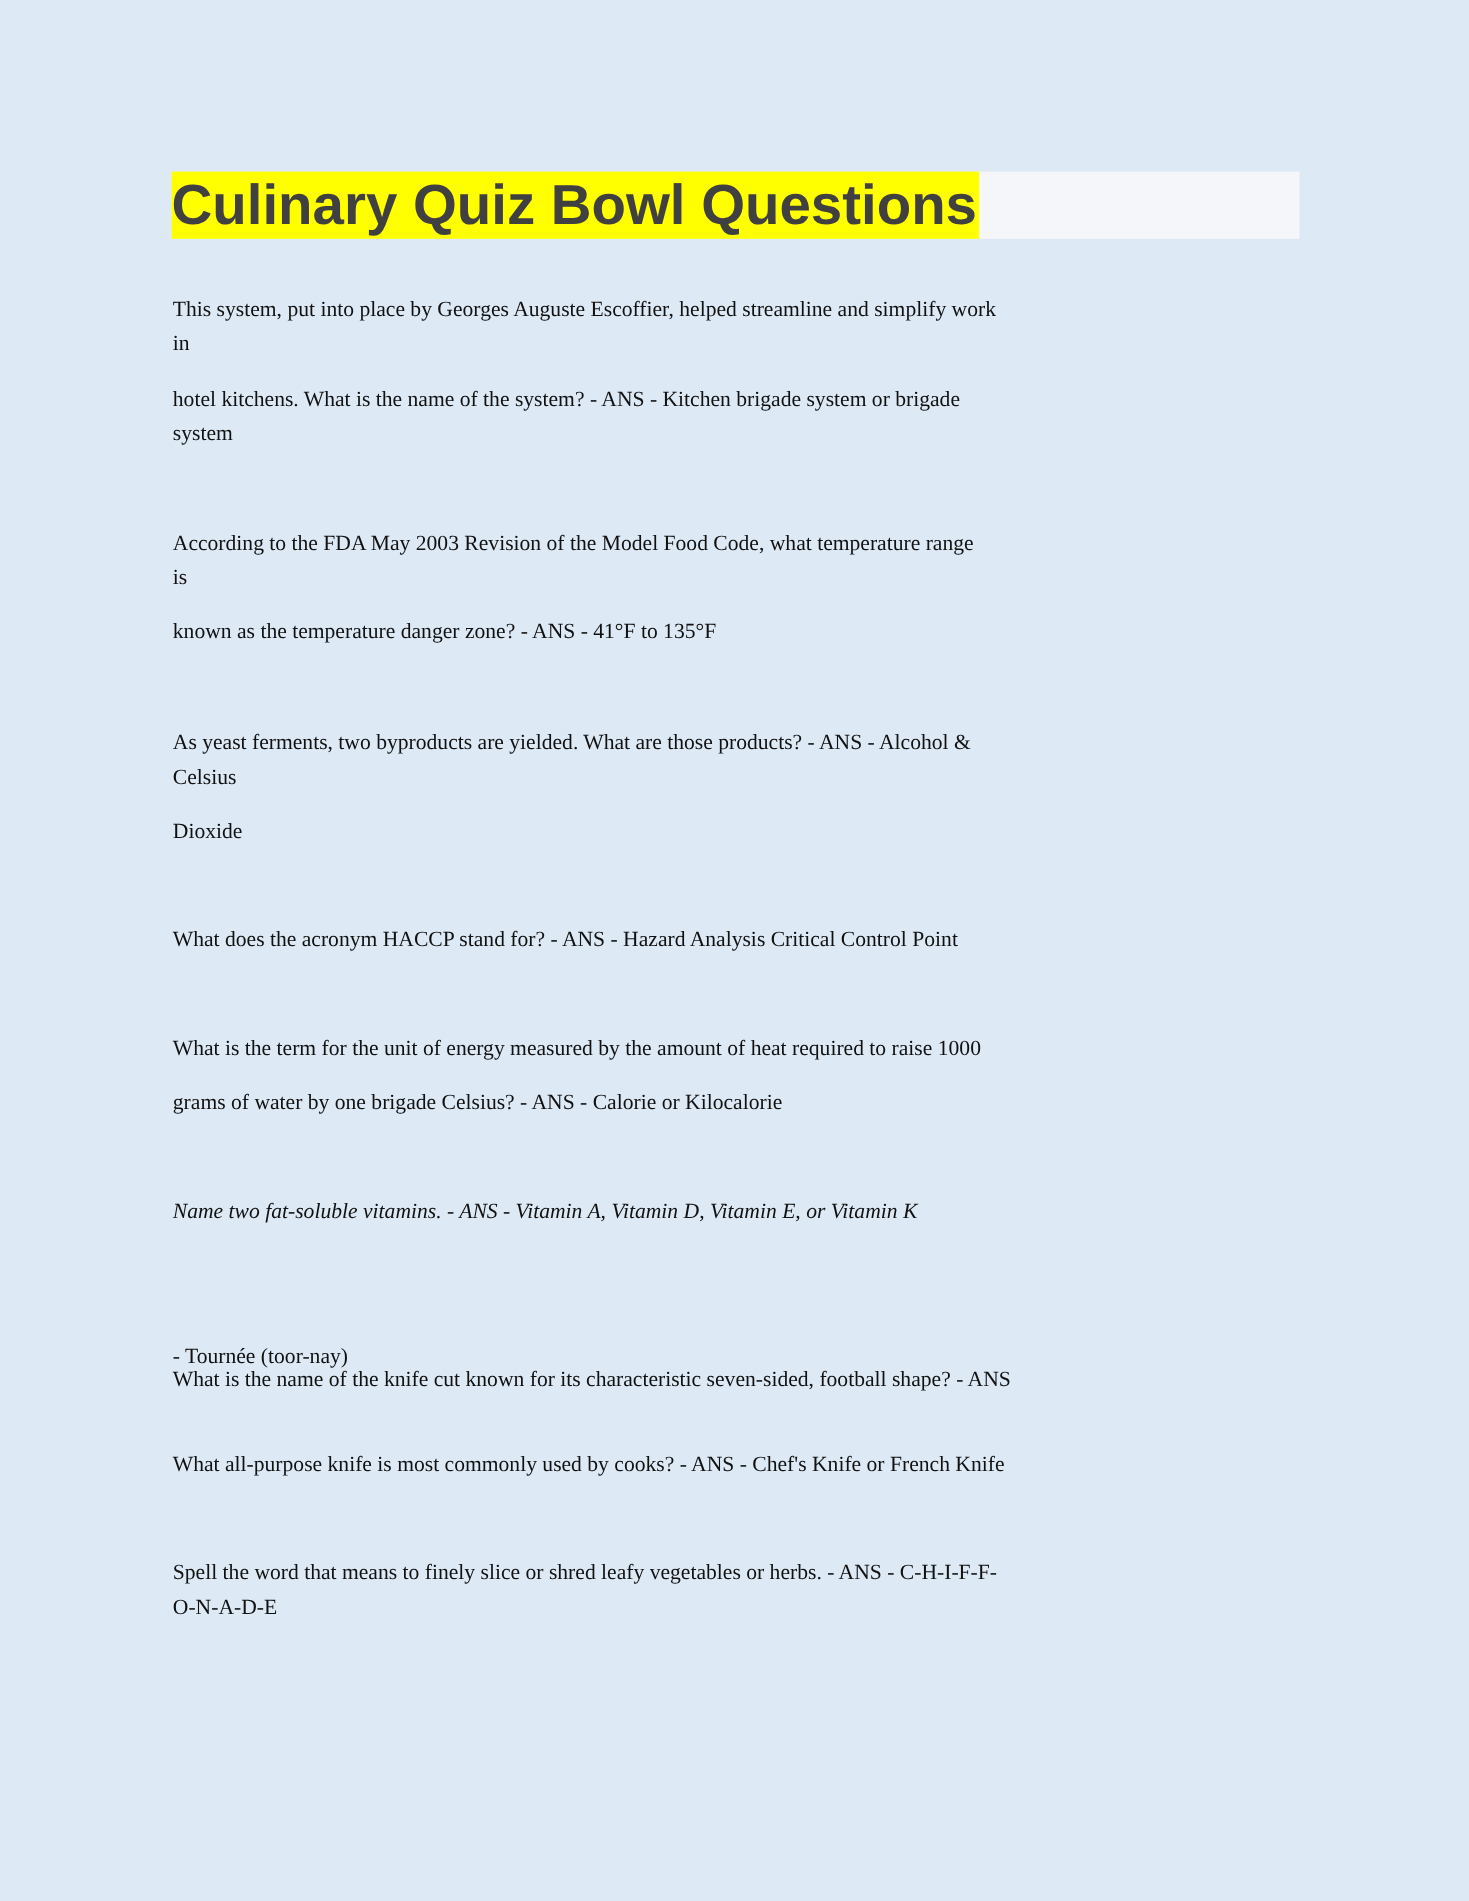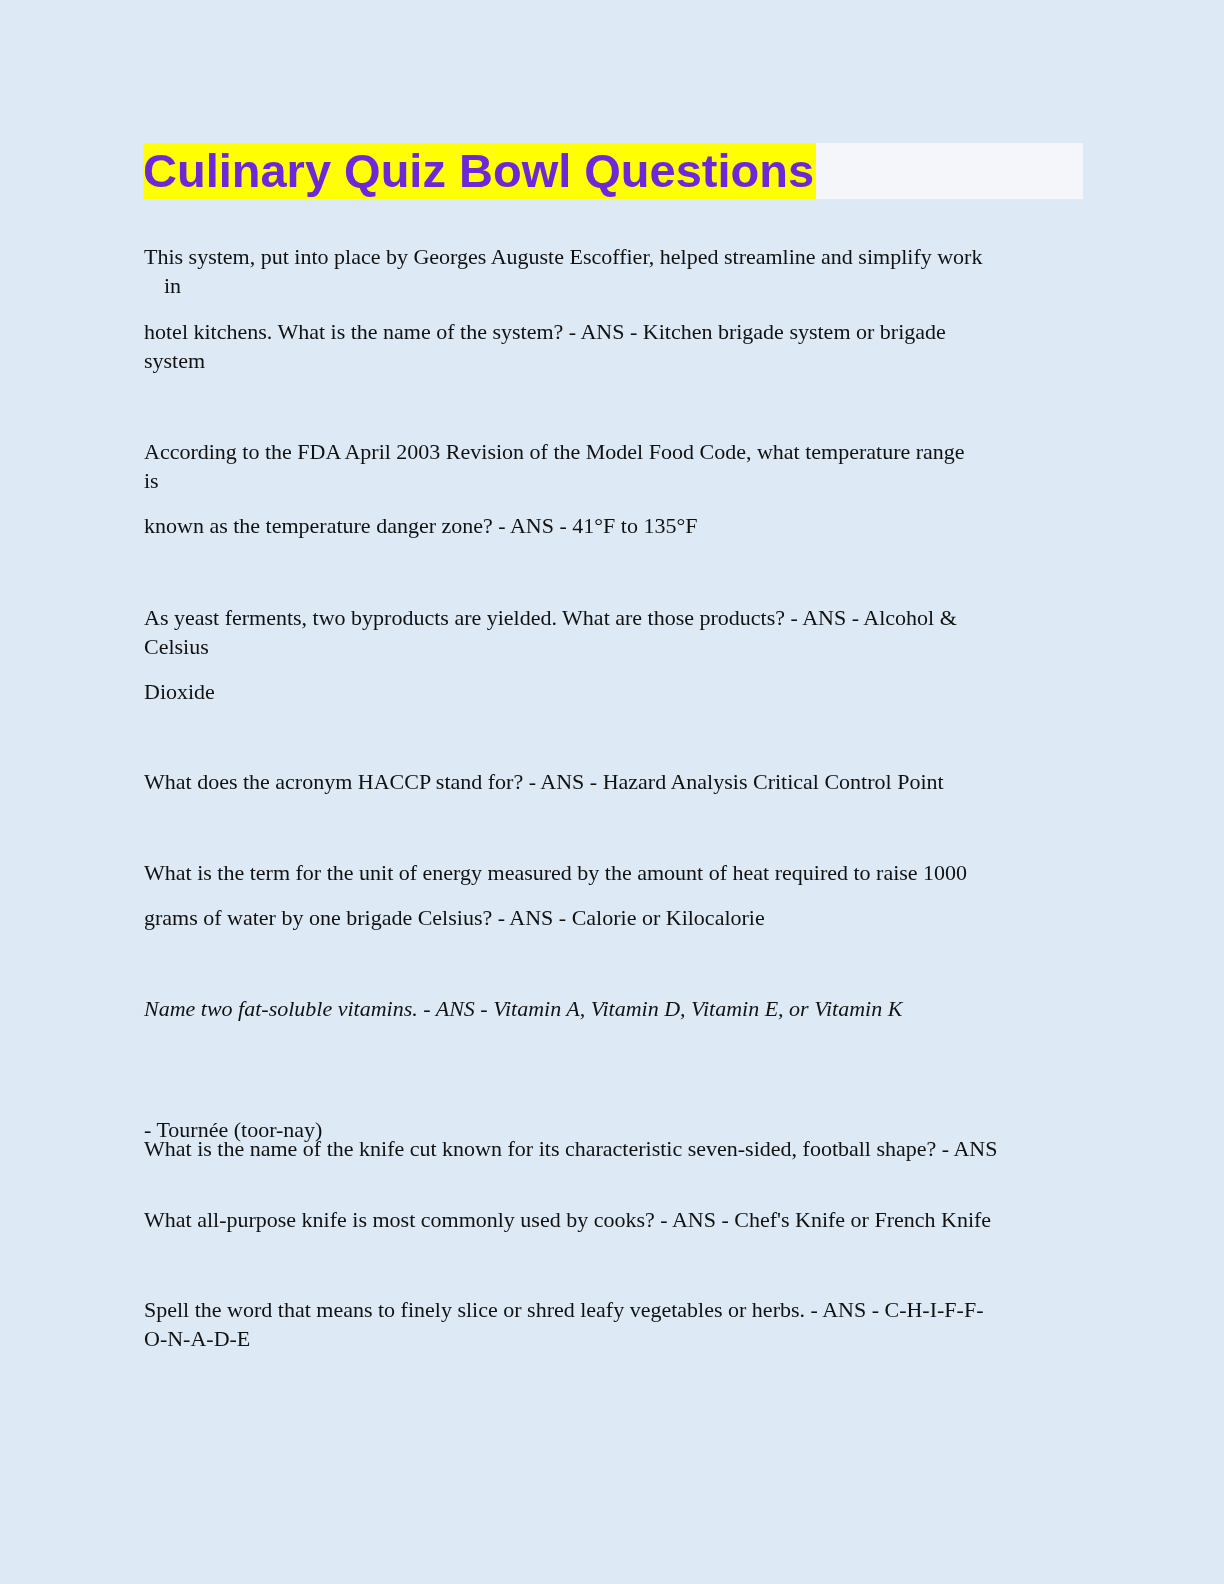--- a/index.html
+++ b/index.html
@@ -24,49 +24,49 @@
     .title {
       position: absolute;
       left: 143px;
       top: 143px;
       height: 56px;
       background: #ffff00;
       font-family: "Liberation Sans", sans-serif;
       font-weight: bold;
       font-size: 47px;
       line-height: 56px;
-      color: #6d28d9;
+      color: #404040;
       white-space: nowrap;
       padding-right: 2px;
     }
     .line {
       position: absolute;
       left: 144px;
       font-family: "Liberation Serif", serif;
-      font-size: 22px;
+      font-size: 18px;
       line-height: 28px;
       color: #111111;
       white-space: nowrap;
     }
   </style>
 </head>
 <body>
 
 <div class="title-band"></div>
 <h1 class="title" style="margin:0;">Culinary Quiz Bowl Questions</h1>
 
 <div>
   <div class="line" style="top:243px;">This system, put into place by Georges Auguste Escoffier, helped streamline and simplify work</div>
-  <div class="line" style="top:272px;margin-left:20px;">in</div>
+  <div class="line" style="top:272px;">in</div>
   <div class="line" style="top:318px;">hotel kitchens. What is the name of the system? - ANS - Kitchen brigade system or brigade</div>
   <div class="line" style="top:347px;">system</div>
 </div>
 
 <div>
-  <div class="line" style="top:438px;">According to the FDA April 2003 Revision of the Model Food Code, what temperature range</div>
+  <div class="line" style="top:438px;">According to the FDA May 2003 Revision of the Model Food Code, what temperature range</div>
   <div class="line" style="top:467px;">is</div>
   <div class="line" style="top:512px;">known as the temperature danger zone? - ANS - 41°F to 135°F</div>
 </div>
 
 <div>
   <div class="line" style="top:604px;">As yeast ferments, two byproducts are yielded. What are those products? - ANS - Alcohol &amp;</div>
   <div class="line" style="top:633px;">Celsius</div>
   <div class="line" style="top:678px;">Dioxide</div>
 </div>
 

